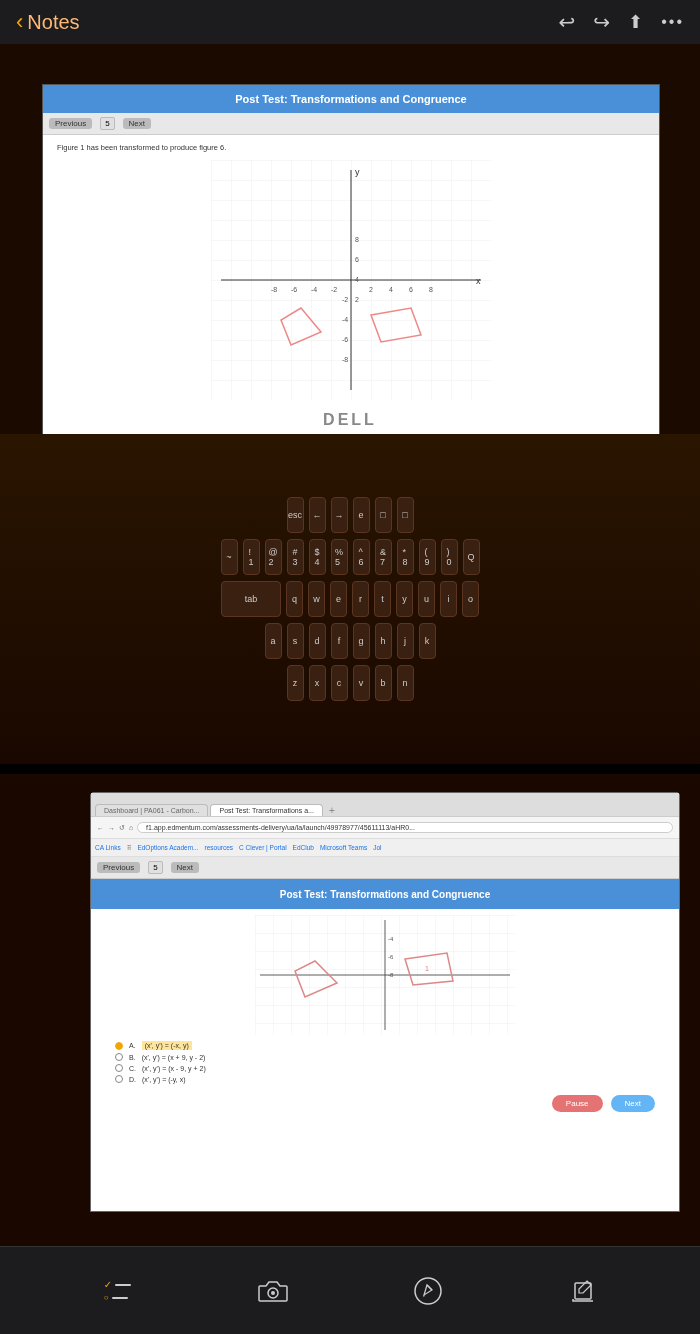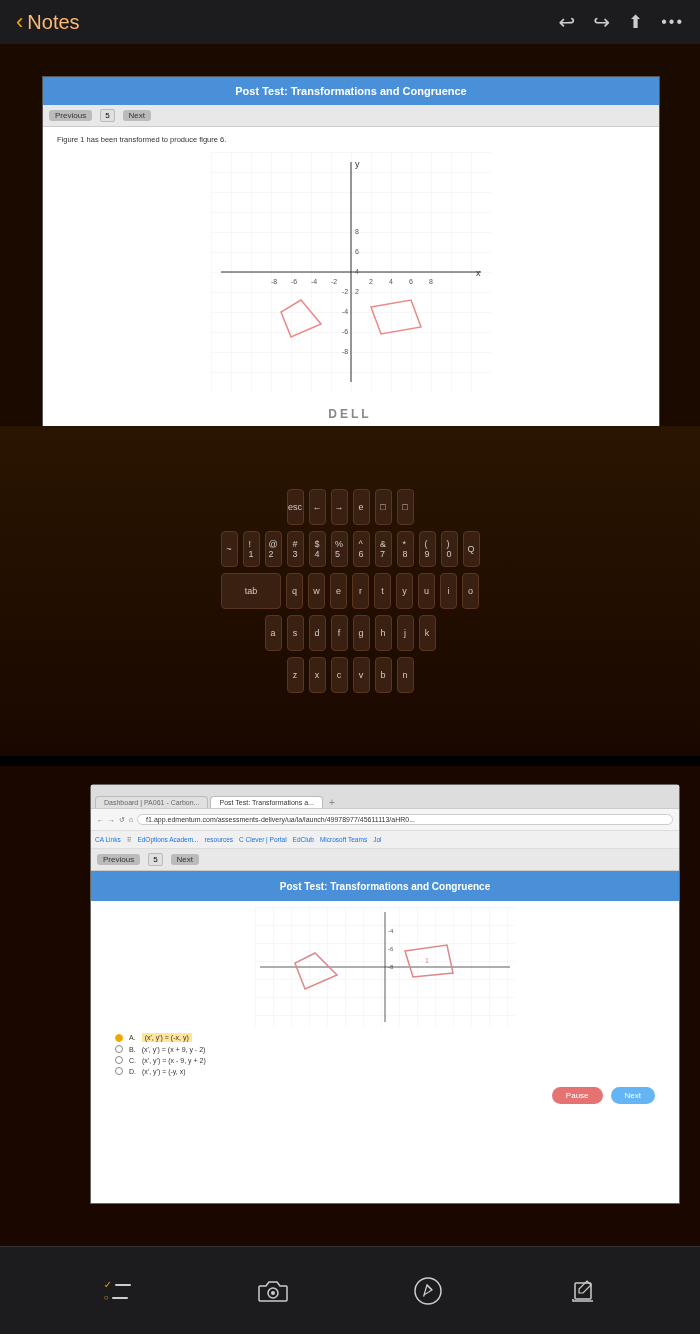--- a/index.html
+++ b/index.html
@@ -48,21 +48,21 @@
     }
     .nav-icon {
       color: #ccc;
       font-size: 20px;
       cursor: pointer;
     }
 
     
     .main-content {
       position: absolute;
-      top: 36px;
+      top: 44px;
       left: 0;
       width: 700px;
       height: 1246px;
     }
 
     
     .photo-top {
       position: absolute;
       top: 0;
       left: 0;
@@ -179,21 +179,21 @@
     .kb-key.wide { width: 60px; text-align: center; }
     .kb-key.narrow { width: 17px; }
 
     
     .dell-logo {
       position: absolute;
       bottom: 335px;
       left: 50%;
       transform: translateX(-50%);
       color: #888;
-      font-size: 12px;
+      font-size: 16px;
       font-weight: bold;
       letter-spacing: 3px;
     }
 
     
     .photo-bottom {
       position: absolute;
       top: 730px;
       left: 0;
       width: 700px;

